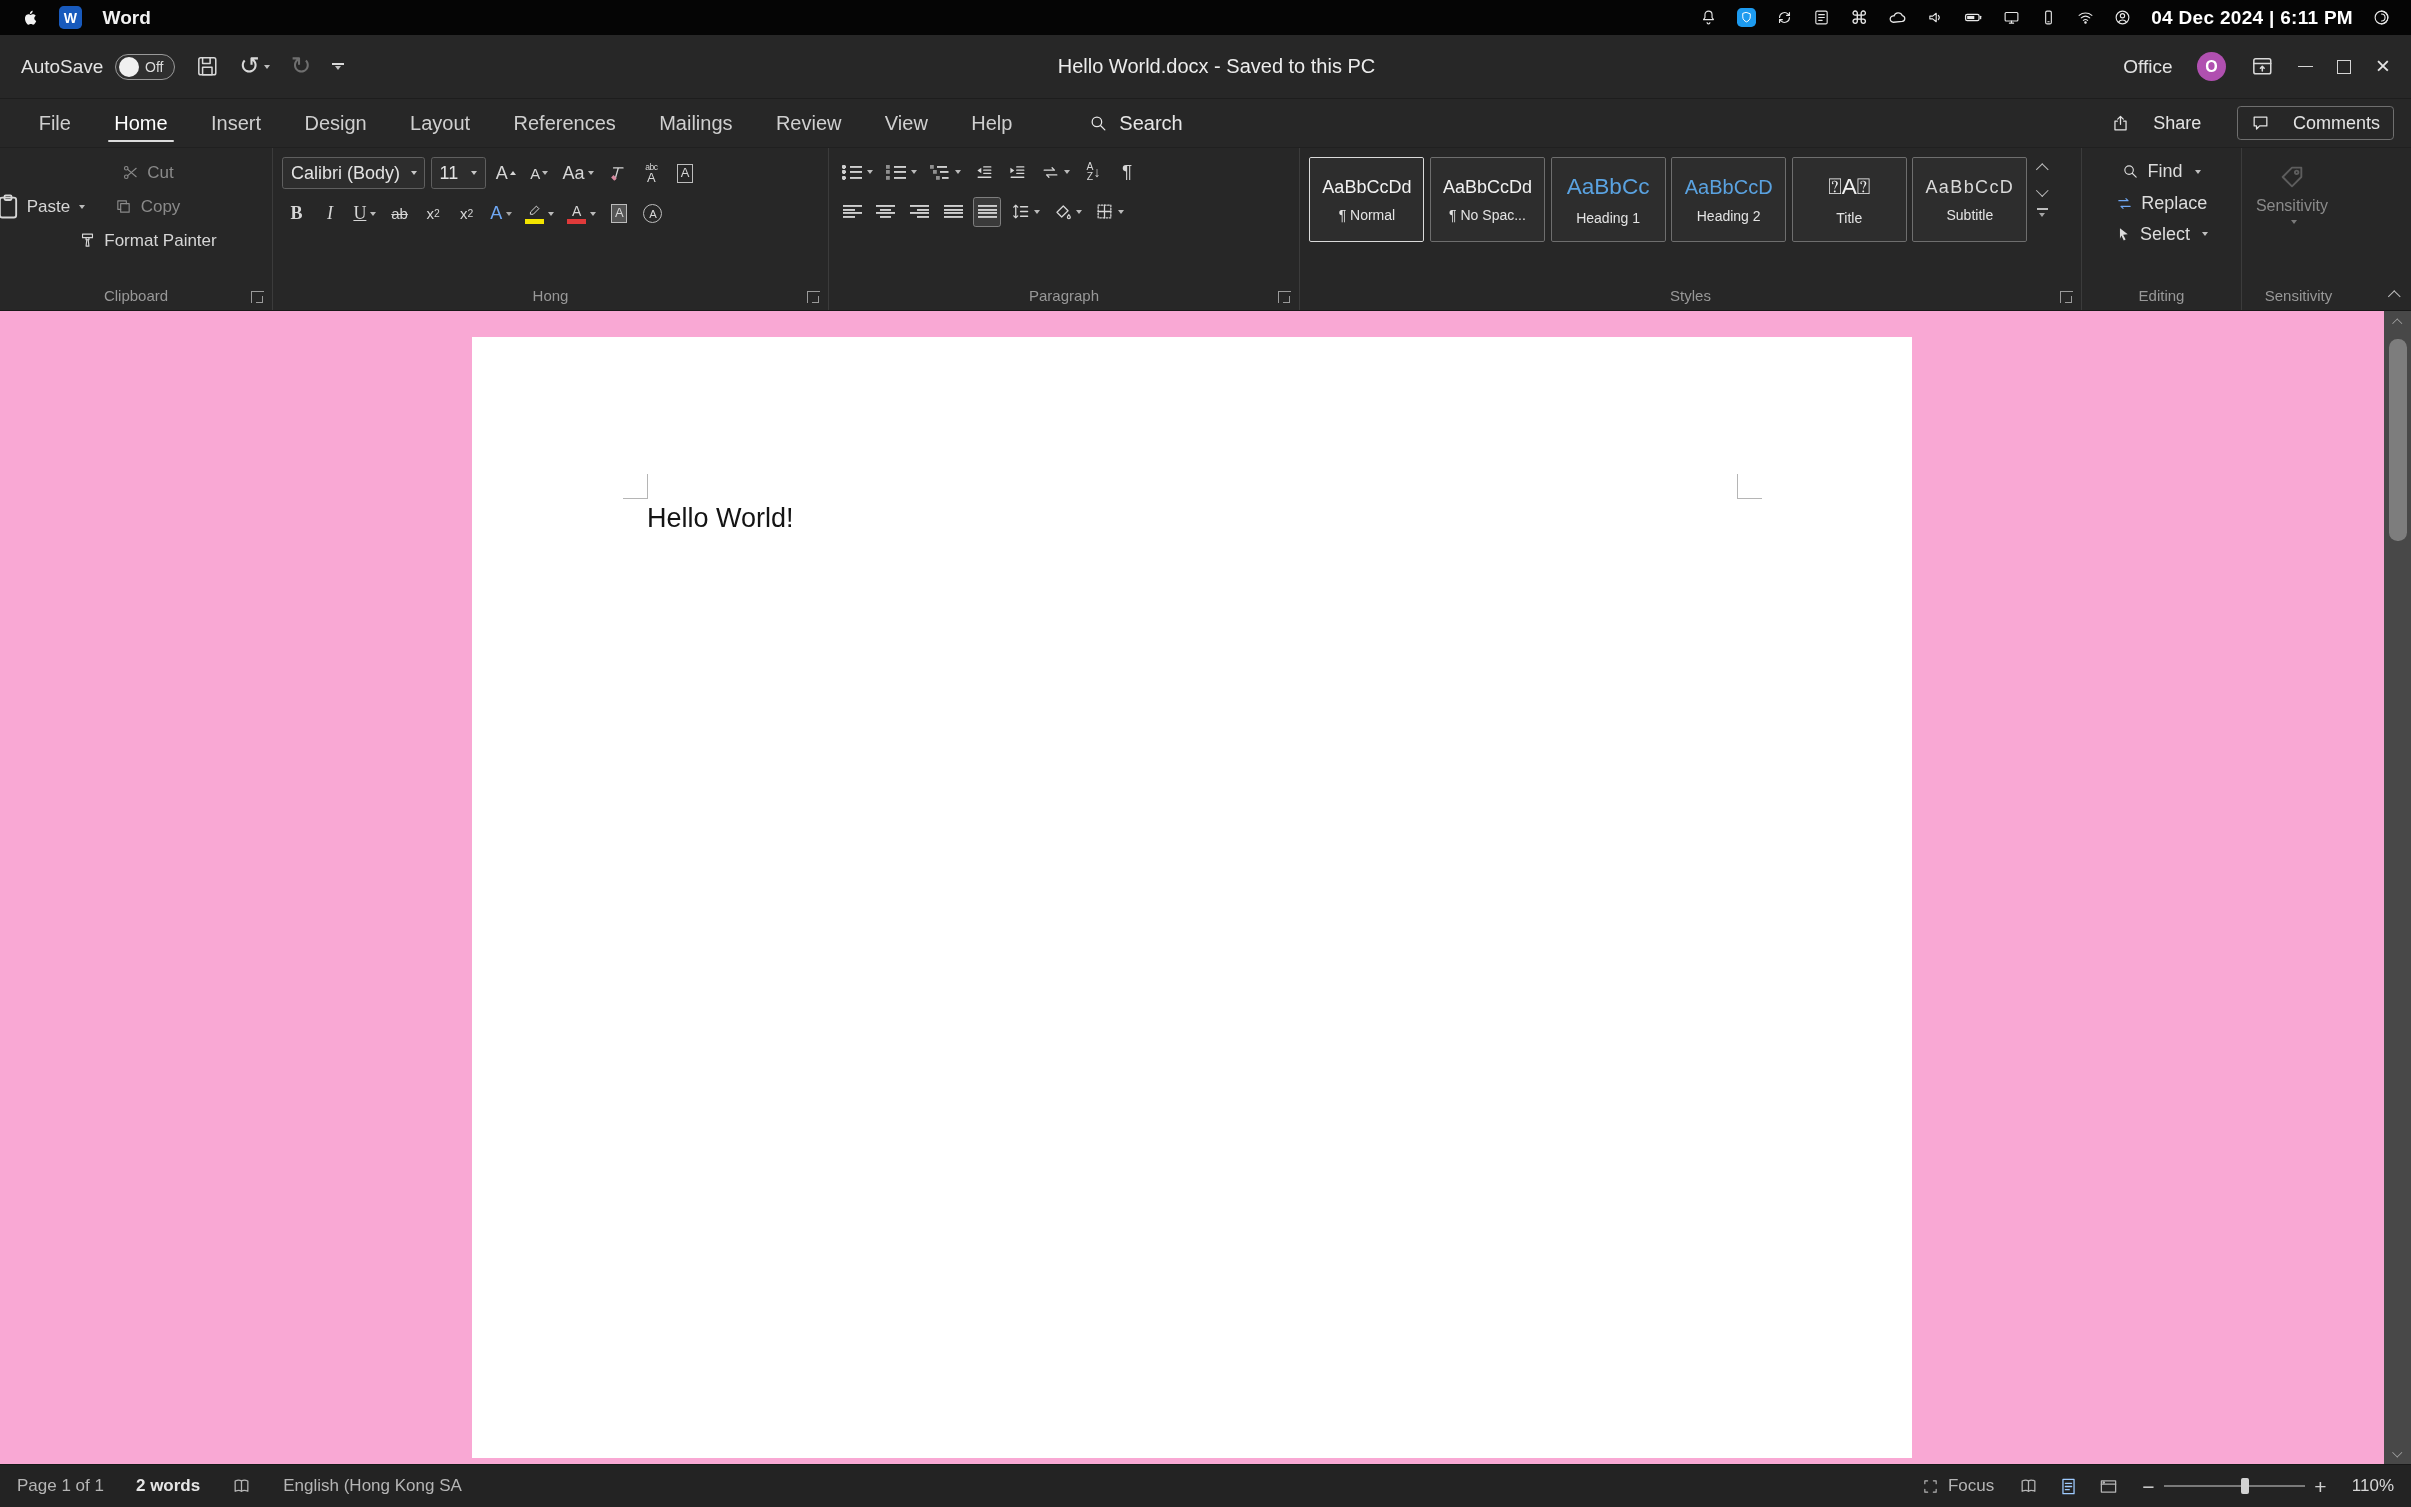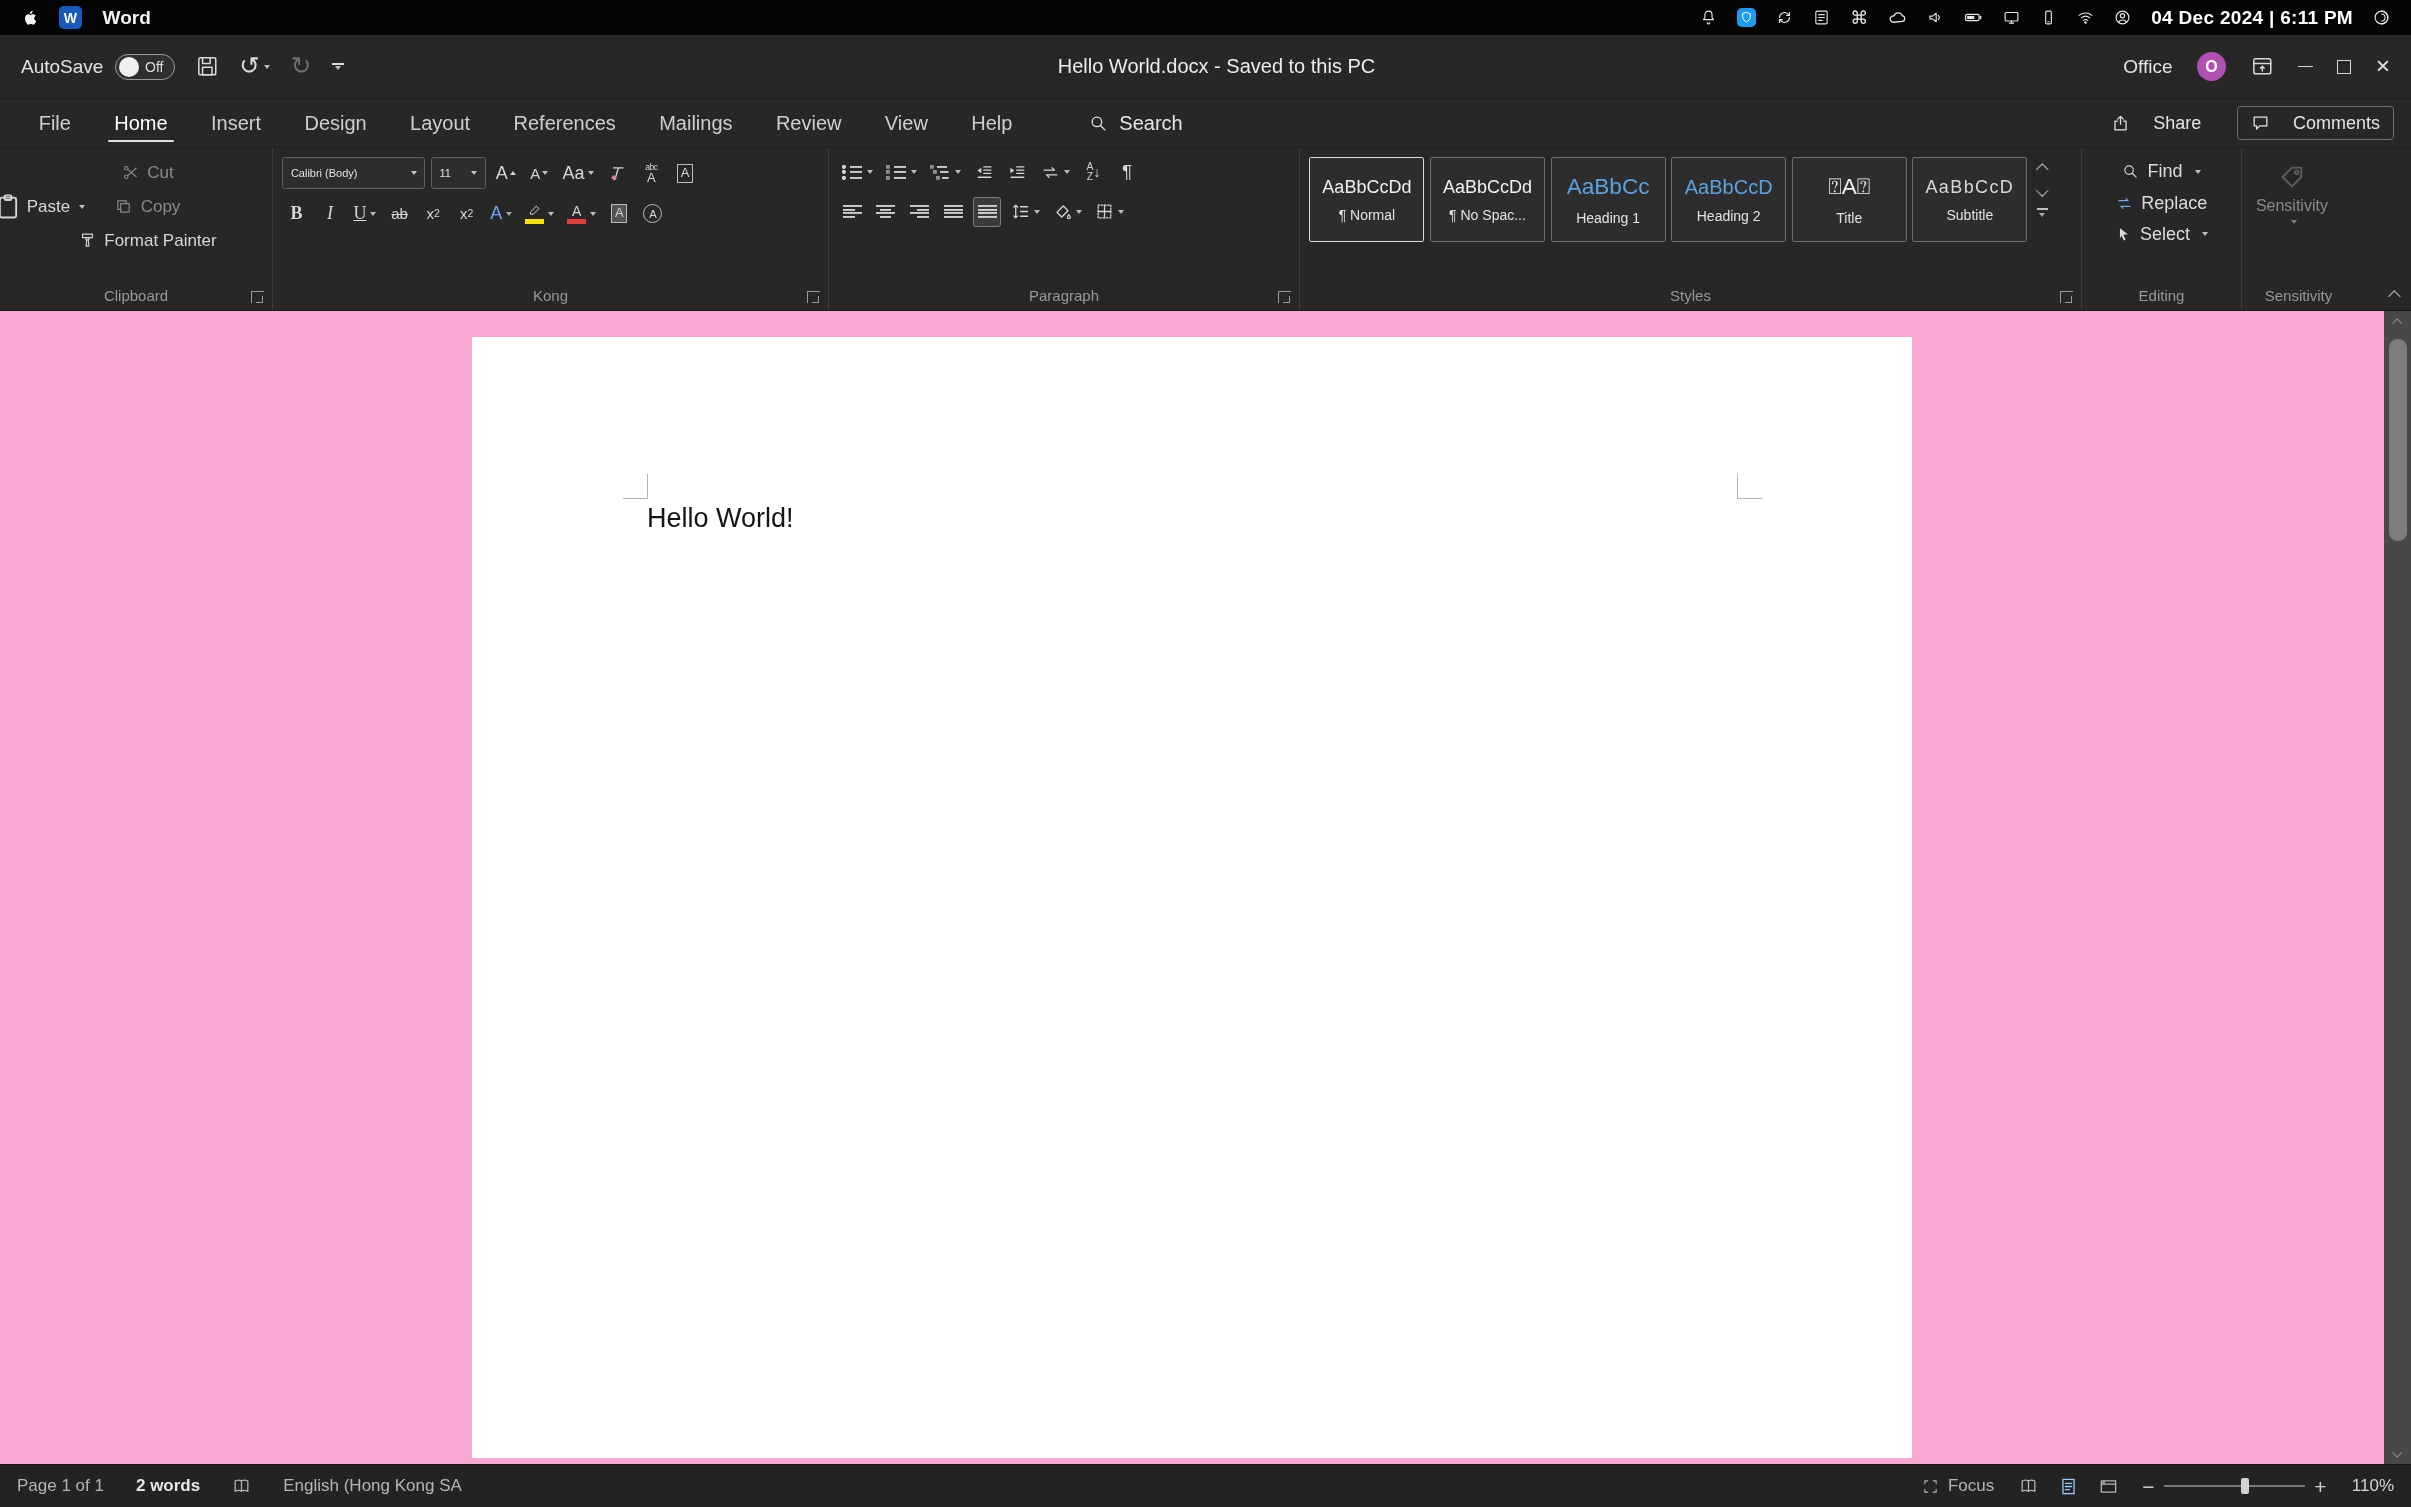--- a/index.html
+++ b/index.html
@@ -76,21 +76,21 @@
   .clip-wrap { display:flex; gap:9.4px; }
   .paste-btn { width:60px; display:flex; flex-direction:row; align-items:center; gap:4.7px; padding-top:5.6px; color:#d6d6d6; }
   .paste-btn .lbl { font-size:17px; }
   .clip-col { display:flex; flex-direction:column; gap:14px; padding-top:5.6px; }
   .clip-row { display:flex; align-items:center; gap:8.5px; font-size:17px; }
 
   
   .two-rows { display:flex; flex-direction:column; gap:9.4px; }
   .rowflex { display:flex; align-items:center; gap:5.6px; }
   .combo { height:32px; border:0.9px solid #5f5f5f; border-radius:2.8px; background:#2d2d2d; display:flex;
-        align-items:center; padding:0 7.5px; font-size:11px; color:#e3e3e3; justify-content:space-between; }
+        align-items:center; padding:0 7.5px; font-size:18px; color:#e3e3e3; justify-content:space-between; }
   .combo .dd { margin-left:7.5px; }
   .fname { width:143px; } .fsize { width:55px; }
   .sicon { min-width:28px; height:30px; padding:0 3.8px; font-size:18px; }
   .serif { font-family:"Liberation Serif", serif; }
   .ss-sub { font-size:10.4px; vertical-align:sub; } .ss-sup { font-size:10.4px; vertical-align:super; }
   .tri-up { width:0;height:0;border-left:3.8px solid transparent;border-right:3.8px solid transparent;
         border-bottom:4.7px solid currentColor; display:inline-block; margin-left:1.9px; }
   .colorbar { display:flex; flex-direction:column; align-items:center; line-height:1; }
   .colorbar .bar { width:19px; height:4.7px; margin-top:0.9px; }
   .boxA { border:0.9px solid #bdbdbd; font-size:13px; padding:0 2.8px; line-height:1.3; }
@@ -469,21 +469,21 @@
             <span class="dd"></span>
         </span>
         <span class="rbtn sicon">
           <span class="boxA" style="background:#555">A</span>
         </span>
         <span class="rbtn sicon">
           <span class="circA">A</span>
         </span>
       </div>
     </div>
-    <span class="glabel">Kong</span>
+    <span class="glabel">Hong</span>
     <span class="launcher"></span>
   </div>
 
   <div class="rgroup" style="width:471px">
     <div class="two-rows">
       <div class="rowflex">
         <span class="rbtn sicon">
             <span class="list-ic bullets-ic"></span>
             <span class="dd"></span>
           </span>

